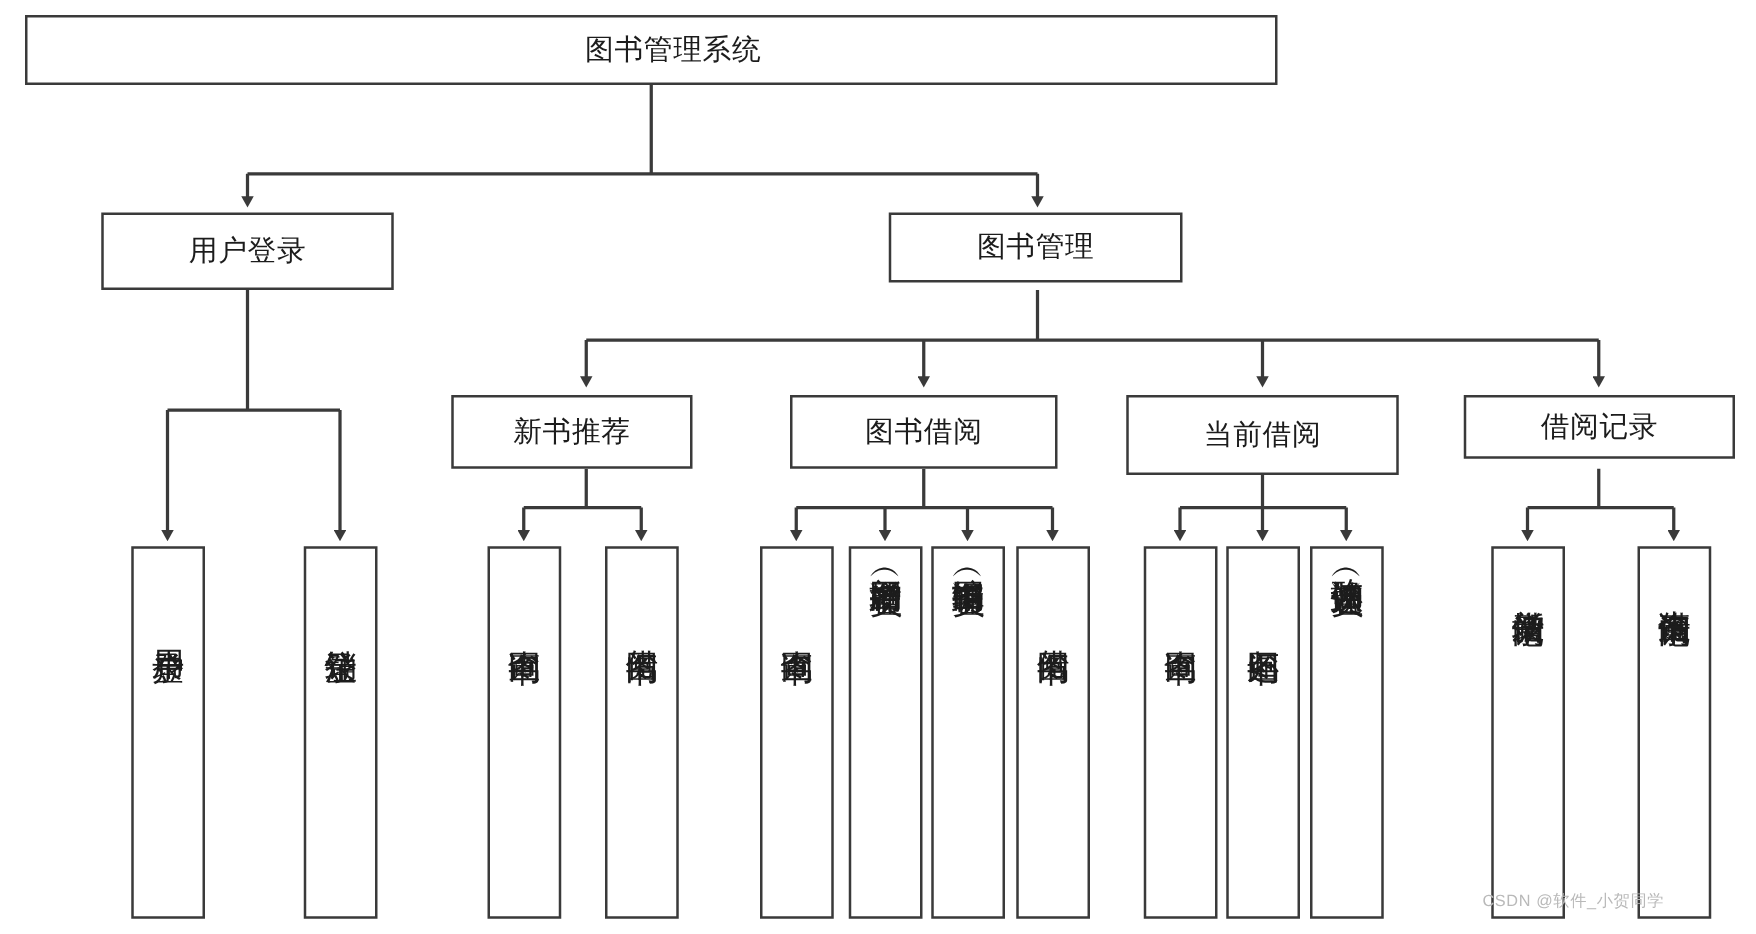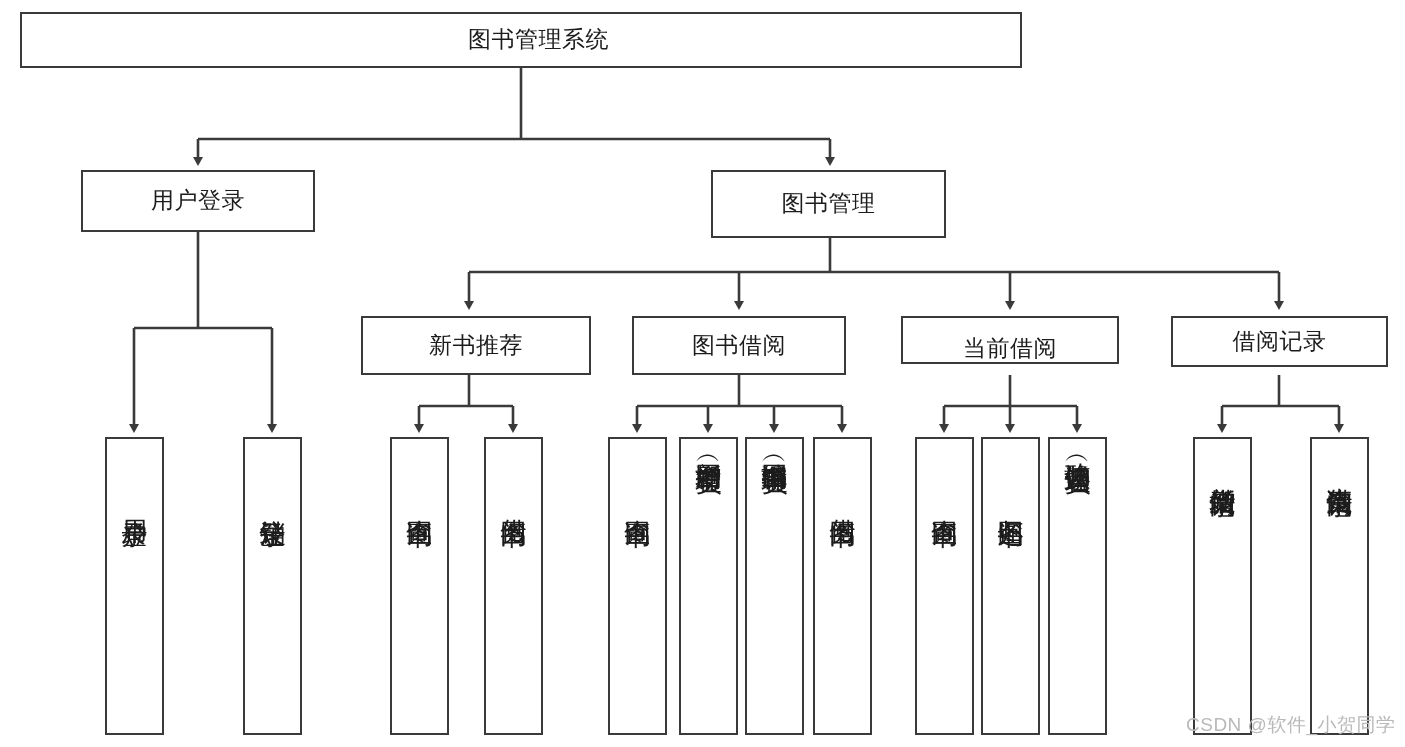--- a/index.html
+++ b/index.html
@@ -63,21 +63,21 @@
     letter-spacing: 1px;
     max-height: 292px;
   }
   .node.v.tall .label {
     max-height: 290px;
   }
   .watermark {
     position: absolute;
     left: 1186px;
     top: 712px;
-    font-size: 19px;
+    font-size: 13px;
     color: #b9b9b9;
     white-space: nowrap;
     letter-spacing: 0.5px;
   }
 </style>
 </head>
 <body>
 
 <div id="canvas">
 
@@ -131,31 +131,31 @@
     </g>
   </svg>
 
   <div class="node h root" style="left:20px; top:12px; width:1002px; height:56px;padding-left:35px;">
     <span class="label">图书管理系统</span>
   </div>
 
   <div class="node h" style="left:81px; top:170px; width:234px; height:62px;">
     <span class="label">用户登录</span>
   </div>
-  <div class="node h" style="left:711px; top:170px; width:235px; height:68px;align-items:center;">
+  <div class="node h" style="left:711px; top:170px; width:235px; height:56px;align-items:center;">
     <span class="label">图书管理</span>
   </div>
 
-  <div class="node h" style="left:361px; top:316px; width:230px; height:59px;">
+  <div class="node h" style="left:361px; top:316px; width:193px; height:59px;">
     <span class="label">新书推荐</span>
   </div>
   <div class="node h" style="left:632px; top:316px; width:214px; height:59px;justify-content:center;">
     <span class="label">图书借阅</span>
   </div>
-  <div class="node h" style="left:901px; top:316px; width:218px; height:48px;align-items:flex-end;">
+  <div class="node h" style="left:901px; top:316px; width:218px; height:64px;">
     <span class="label">当前借阅</span>
   </div>
   <div class="node h" style="left:1171px; top:316px; width:217px; height:51px;">
     <span class="label">借阅记录</span>
   </div>
 
   <div class="node v" style="left:105px; top:437px; width:59px; height:298px; padding-top:60px;">
     <span class="label">用户登录</span>
   </div>
   <div class="node v" style="left:243px; top:437px; width:59px; height:298px; padding-top:60px;">

